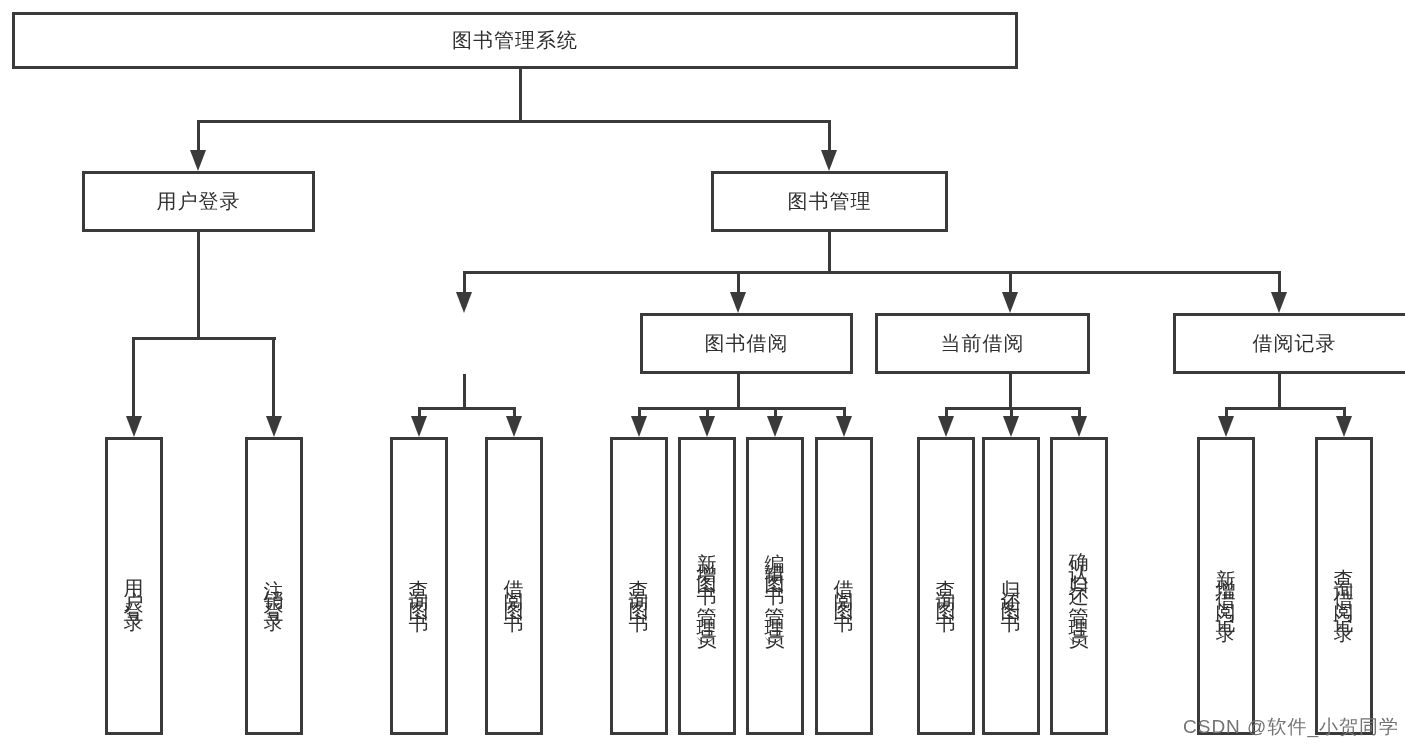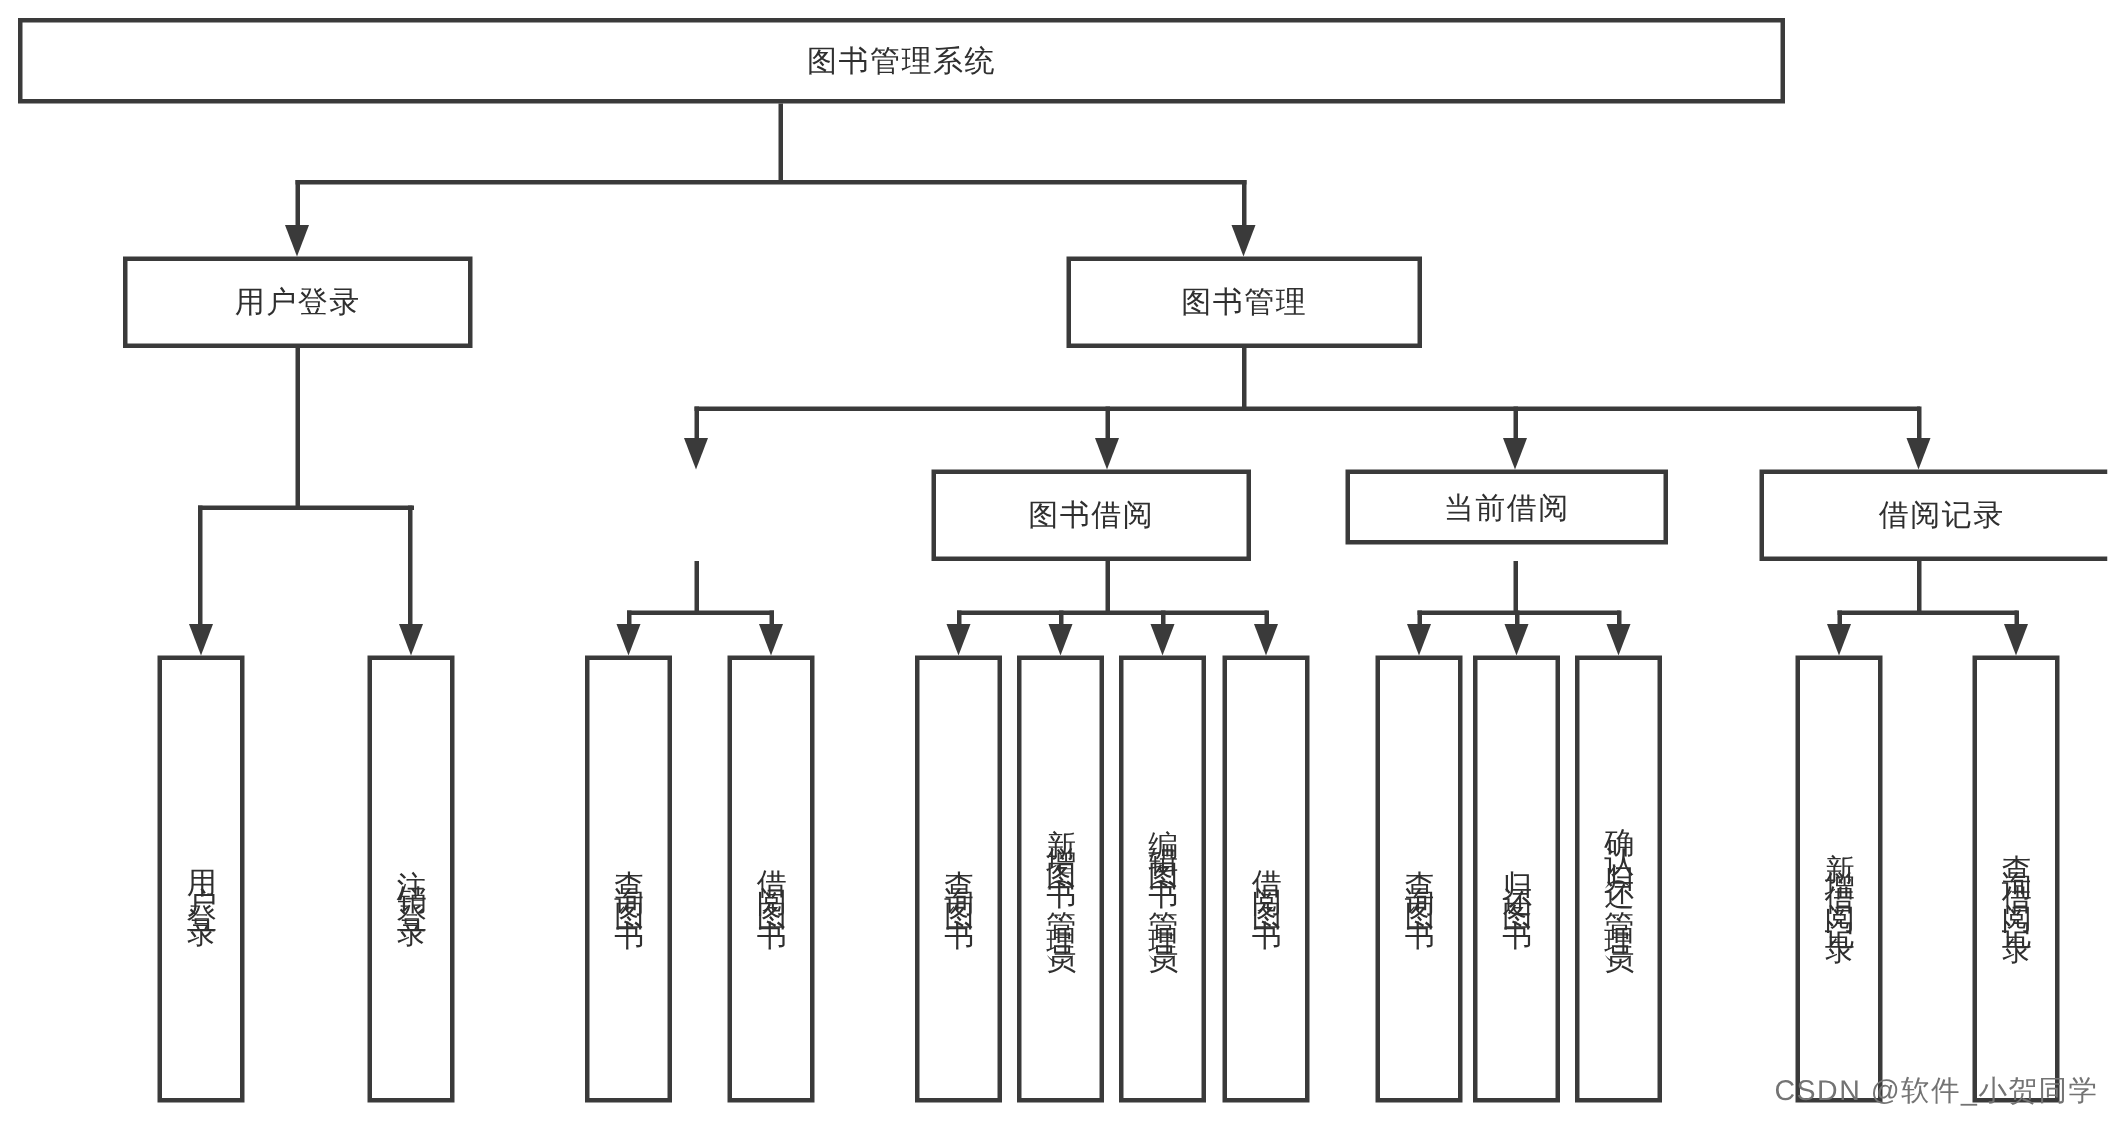--- a/index.html
+++ b/index.html
@@ -45,35 +45,35 @@
     color:#737373;
     letter-spacing:1px;
     white-space:nowrap;
   }
 </style>
 </head>
 <body>
 
 <div id="canvas">
 
-  <div class="node" style="left:12px;top:12px;width:1178px;height:57px;">
+  <div class="node" style="left:12px;top:12px;width:1006px;height:57px;">
     <span>图书管理系统</span>
   </div>
 
   <div class="node" style="left:82px;top:171px;width:233px;height:61px;">
     <span>用户登录</span>
   </div>
   <div class="node" style="left:711px;top:171px;width:237px;height:61px;">
     <span>图书管理</span>
   </div>
 
-  <div class="node" style="left:621px;top:313px;width:213px;height:61px;">
+  <div class="node" style="left:640px;top:313px;width:213px;height:61px;">
     <span>图书借阅</span>
   </div>
-  <div class="node" style="left:897px;top:313px;width:215px;height:50px;">
+  <div class="node" style="left:875px;top:313px;width:215px;height:61px;">
     <span>当前借阅</span>
   </div>
   <div class="node" style="left:1173px;top:313px;width:243px;height:61px;">
     <span>借阅记录</span>
   </div>
 
   <div class="node vnode" style="left:105px;top:437px;width:58px;height:298px;">
     <span>用户登录</span>
   </div>
   <div class="node vnode" style="left:245px;top:437px;width:58px;height:298px;">

